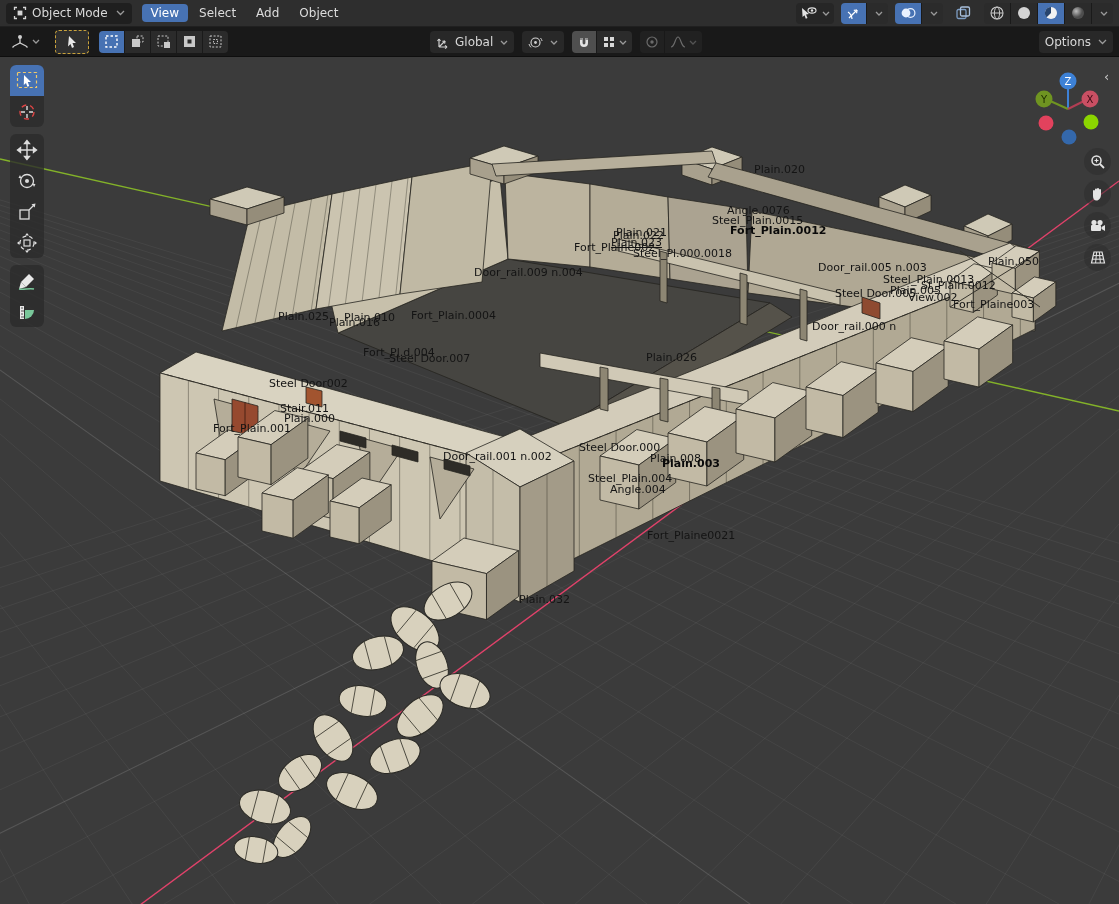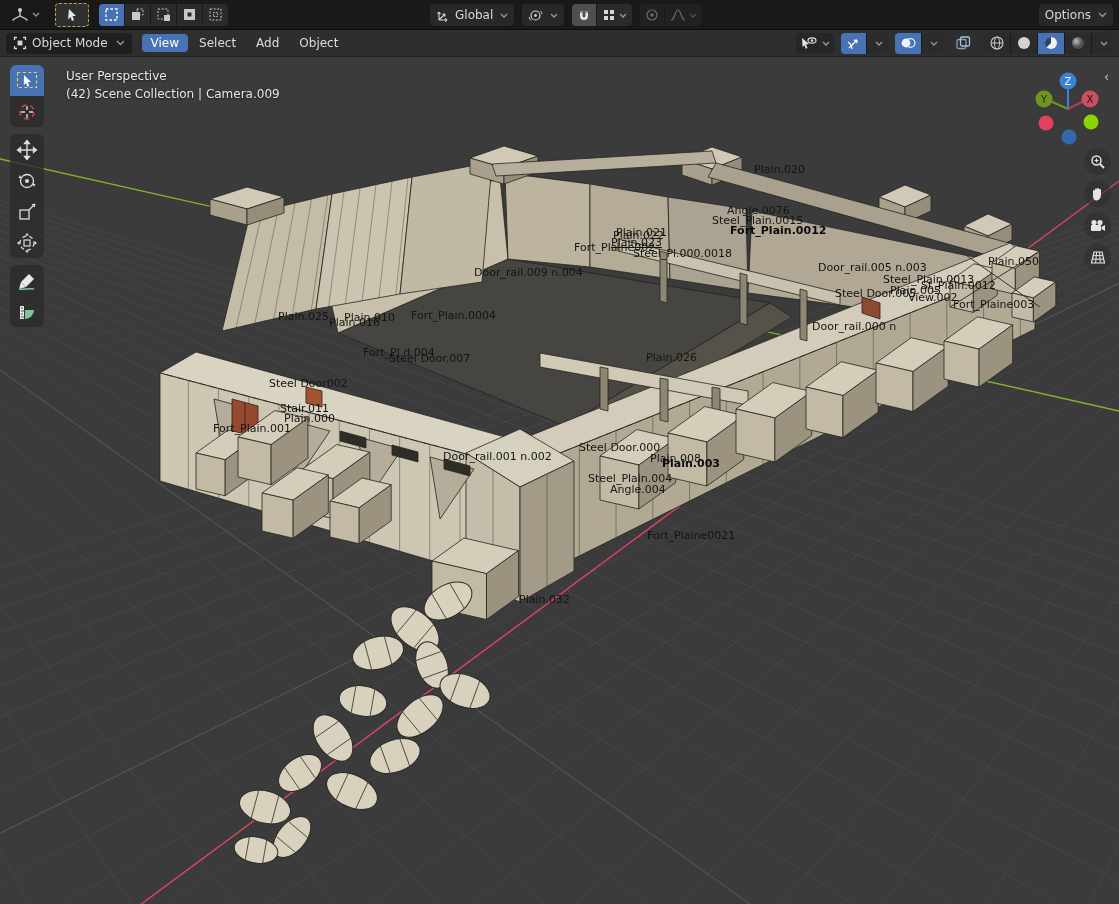--- a/index.html
+++ b/index.html
@@ -46,172 +46,20 @@
   .navcol{position:absolute;left:1084px;display:flex;flex-direction:column;gap:5px;}
   .nav-btn{width:27px;height:27px;border-radius:50%;background:rgba(45,45,45,.55);display:flex;align-items:center;justify-content:center;}
   #collapse-arrow{position:absolute;left:1104px;top:12px;color:#c9c9c9;font-size:13px;}
   svg{display:block;}
   text{font-family:"DejaVu Sans","Liberation Sans",sans-serif;}
 </style>
 </head>
 <body>
 <div id="app">
 
-<div id="row1">
-  <div class="grp" style="gap:10px;">
-    <div class="btn flat">
-      <span>
-        <svg width="18" height="16" viewBox="0 0 18 16">
-              <g stroke="#cfcfcf" stroke-width="1.3" fill="none">
-        <path d="M3 12 L9 9 L15 12"></path>
-                <path d="M9 9 V3"></path>
-                <circle cx="9" cy="3" r="2" fill="#cfcfcf" stroke="none"></circle>
-        <path d="M3 12 l-1.5 1.5 M15 12 l1.5 1.5"></path>
-              </g>
-            </svg>
-      </span>
-      <span class="chev">
-            <svg width="8" height="5">
-              <polyline points="1,1 4,4 7,1" fill="none" stroke="#9a9a9a" stroke-width="1.3"></polyline>
-            </svg>
-          </span>
-    </div>
-    <div class="tool-active" style="display:flex;align-items:center;justify-content:center;">
-      <span>
-        <svg width="16" height="16" viewBox="0 0 16 16">
-              <polygon points="5,2 12,9 8.5,9 10,13 8,14 6.5,10 4,12.5" fill="#e8e8e8"></polygon>
-            </svg>
-      </span>
-    </div>
-    <div class="joined">
-      <div class="btn seg active-blue">
-        <svg width="15" height="15">
-              <rect x="2" y="2" width="11" height="11" fill="none" stroke="#fff" stroke-width="1.4" stroke-dasharray="2.5,2"></rect>
-            </svg>
-          </div>
-      <div class="btn seg">
-        <svg width="15" height="15">
-              <rect x="2" y="5" width="8" height="8" fill="#c9c9c9"></rect>
-              <rect x="7" y="2" width="6" height="6" fill="none" stroke="#c9c9c9" stroke-dasharray="2,1.6"></rect>
-            </svg>
-          </div>
-      <div class="btn seg">
-        <svg width="15" height="15">
-              <rect x="2" y="2" width="10" height="10" fill="none" stroke="#c9c9c9" stroke-dasharray="2,1.6"></rect>
-              <rect x="8" y="8" width="6" height="6" fill="#c9c9c9"></rect>
-            </svg>
-          </div>
-      <div class="btn seg">
-        <svg width="15" height="15">
-              <path d="M2 2 h11 v11 h-11 z M5.5 5.5 v4 h4 v-4 z" fill="#c9c9c9" fill-rule="evenodd"></path>
-            </svg>
-          </div>
-      <div class="btn seg">
-        <svg width="15" height="15">
-              <rect x="2" y="2" width="11" height="11" fill="none" stroke="#c9c9c9" stroke-dasharray="2,1.6"></rect>
-              <rect x="5.5" y="5.5" width="4" height="4" fill="none" stroke="#c9c9c9" stroke-dasharray="1.4,1.2"></rect>
-            </svg>
-          </div>
-    </div>
-  </div>
-
-  <div id="row1-center">
-    <div class="pill">
-      <span>
-        <svg width="15" height="15" viewBox="0 0 15 15">
-              <g stroke="#d0d0d0" stroke-width="1.2" fill="none">
-        <path d="M3 12 L3 4 M3 12 L11 12 M3 12 L9 6"></path>
-                <path d="M3 4 l-1.5 2 M3 4 l1.5 2 M11 12 l-2-1.5 M11 12 l-2 1.5 M9 6 l-2.6 .4 M9 6 l-.4 2.6"></path>
-              </g>
-            </svg>
-      </span>
-      <span>Global</span>
-      <span class="chev">
-            <svg width="8" height="5">
-              <polyline points="1,1 4,4 7,1" fill="none" stroke="#9a9a9a" stroke-width="1.3"></polyline>
-            </svg>
-          </span>
-    </div>
-    <div class="pill">
-      <span>
-        <svg width="15" height="15">
-              <circle cx="7.5" cy="7.5" r="4.5" fill="none" stroke="#d0d0d0" stroke-width="1.2"></circle>
-              <circle cx="7.5" cy="7.5" r="1.4" fill="#d0d0d0"></circle>
-              <path d="M12.5 3 a7 7 0 0 1 1.6 3" stroke="#d0d0d0" fill="none"></path>
-              <path d="M1 9 a7 7 0 0 0 2 3.4" stroke="#d0d0d0" fill="none"></path>
-            </svg>
-      </span>
-      <span class="chev">
-            <svg width="8" height="5">
-              <polyline points="1,1 4,4 7,1" fill="none" stroke="#9a9a9a" stroke-width="1.3"></polyline>
-            </svg>
-          </span>
-    </div>
-    <div class="joined">
-      <div class="btn seg" style="background:#4f4f4f;">
-        <span>
-          <svg width="14" height="14" viewBox="0 0 14 14">
-                <path d="M3 8 a4 4 0 0 0 8 0 V3 h-2.6 v5 a1.4 1.4 0 0 1-2.8 0 V3 H3 Z" fill="#e4e4e4"></path>
-                <rect x="3" y="3" width="2.6" height="2" fill="#8f8f8f"></rect>
-                <rect x="8.4" y="3" width="2.6" height="2" fill="#8f8f8f"></rect>
-              </svg>
-        </span>
-      </div>
-      <div class="btn seg">
-        <span>
-          <svg width="14" height="14">
-                <rect x="2" y="2" width="4" height="4" fill="#d8d8d8"></rect>
-                <rect x="8" y="2" width="4" height="4" fill="#d8d8d8"></rect>
-                <rect x="2" y="8" width="4" height="4" fill="#d8d8d8"></rect>
-                <rect x="8" y="8" width="4" height="4" fill="#d8d8d8"></rect>
-              </svg>
-        </span>
-        <span class="chev">
-              <svg width="8" height="5">
-                <polyline points="1,1 4,4 7,1" fill="none" stroke="#9a9a9a" stroke-width="1.3"></polyline>
-              </svg>
-            </span>
-      </div>
-    </div>
-    <div class="joined dim">
-      <div class="btn seg">
-        <span>
-          <svg width="14" height="14">
-                <circle cx="7" cy="7" r="5" fill="none" stroke="#cfcfcf" stroke-width="1.2"></circle>
-                <circle cx="7" cy="7" r="1.7" fill="#cfcfcf"></circle>
-              </svg>
-        </span>
-      </div>
-      <div class="btn seg">
-        <span>
-          <svg width="16" height="14">
-                <path d="M1 12 C5 12 5 2 8 2 C11 2 11 12 15 12" fill="none" stroke="#cfcfcf" stroke-width="1.2"></path>
-              </svg>
-        </span>
-        <span class="chev">
-              <svg width="8" height="5">
-                <polyline points="1,1 4,4 7,1" fill="none" stroke="#9a9a9a" stroke-width="1.3"></polyline>
-              </svg>
-            </span>
-      </div>
-    </div>
-  </div>
-
-  <div id="row1-right" class="grp">
-    <div class="pill">
-      <span>Options</span>
-      <span class="chev">
-            <svg width="9" height="6">
-              <polyline points="1,1 4.5,4.5 8,1" fill="none" stroke="#9a9a9a" stroke-width="1.3"></polyline>
-            </svg>
-          </span>
-    </div>
-  </div>
-</div>
-
 <div id="row2">
   <div id="mode-pill">
     <span>
       <svg width="14" height="14" viewBox="0 0 14 14">
             <g stroke="#d6d6d6" stroke-width="1.3" fill="none">
       <path d="M1.5 4 V1.5 H4 M10 1.5 H12.5 V4 M12.5 10 V12.5 H10 M4 12.5 H1.5 V10"></path>
             </g>
             <rect x="4.6" y="4.6" width="4.8" height="4.8" fill="#d6d6d6"></rect>
           </svg>
     </span>
@@ -321,20 +169,172 @@
               <circle cx="8" cy="8" r="6" fill="url(#rg)"></circle>
             </svg>
           </div>
       <div class="btn seg" style="height:21px;">
         <span class="chev">
               <svg width="8" height="5">
                 <polyline points="1,1 4,4 7,1" fill="none" stroke="#9a9a9a" stroke-width="1.3"></polyline>
               </svg>
             </span>
       </div>
+    </div>
+  </div>
+</div>
+
+<div id="row1">
+  <div class="grp" style="gap:10px;">
+    <div class="btn flat">
+      <span>
+        <svg width="18" height="16" viewBox="0 0 18 16">
+              <g stroke="#cfcfcf" stroke-width="1.3" fill="none">
+        <path d="M3 12 L9 9 L15 12"></path>
+                <path d="M9 9 V3"></path>
+                <circle cx="9" cy="3" r="2" fill="#cfcfcf" stroke="none"></circle>
+        <path d="M3 12 l-1.5 1.5 M15 12 l1.5 1.5"></path>
+              </g>
+            </svg>
+      </span>
+      <span class="chev">
+            <svg width="8" height="5">
+              <polyline points="1,1 4,4 7,1" fill="none" stroke="#9a9a9a" stroke-width="1.3"></polyline>
+            </svg>
+          </span>
+    </div>
+    <div class="tool-active" style="display:flex;align-items:center;justify-content:center;">
+      <span>
+        <svg width="16" height="16" viewBox="0 0 16 16">
+              <polygon points="5,2 12,9 8.5,9 10,13 8,14 6.5,10 4,12.5" fill="#e8e8e8"></polygon>
+            </svg>
+      </span>
+    </div>
+    <div class="joined">
+      <div class="btn seg active-blue">
+        <svg width="15" height="15">
+              <rect x="2" y="2" width="11" height="11" fill="none" stroke="#fff" stroke-width="1.4" stroke-dasharray="2.5,2"></rect>
+            </svg>
+          </div>
+      <div class="btn seg">
+        <svg width="15" height="15">
+              <rect x="2" y="5" width="8" height="8" fill="#c9c9c9"></rect>
+              <rect x="7" y="2" width="6" height="6" fill="none" stroke="#c9c9c9" stroke-dasharray="2,1.6"></rect>
+            </svg>
+          </div>
+      <div class="btn seg">
+        <svg width="15" height="15">
+              <rect x="2" y="2" width="10" height="10" fill="none" stroke="#c9c9c9" stroke-dasharray="2,1.6"></rect>
+              <rect x="8" y="8" width="6" height="6" fill="#c9c9c9"></rect>
+            </svg>
+          </div>
+      <div class="btn seg">
+        <svg width="15" height="15">
+              <path d="M2 2 h11 v11 h-11 z M5.5 5.5 v4 h4 v-4 z" fill="#c9c9c9" fill-rule="evenodd"></path>
+            </svg>
+          </div>
+      <div class="btn seg">
+        <svg width="15" height="15">
+              <rect x="2" y="2" width="11" height="11" fill="none" stroke="#c9c9c9" stroke-dasharray="2,1.6"></rect>
+              <rect x="5.5" y="5.5" width="4" height="4" fill="none" stroke="#c9c9c9" stroke-dasharray="1.4,1.2"></rect>
+            </svg>
+          </div>
+    </div>
+  </div>
+
+  <div id="row1-center">
+    <div class="pill">
+      <span>
+        <svg width="15" height="15" viewBox="0 0 15 15">
+              <g stroke="#d0d0d0" stroke-width="1.2" fill="none">
+        <path d="M3 12 L3 4 M3 12 L11 12 M3 12 L9 6"></path>
+                <path d="M3 4 l-1.5 2 M3 4 l1.5 2 M11 12 l-2-1.5 M11 12 l-2 1.5 M9 6 l-2.6 .4 M9 6 l-.4 2.6"></path>
+              </g>
+            </svg>
+      </span>
+      <span>Global</span>
+      <span class="chev">
+            <svg width="8" height="5">
+              <polyline points="1,1 4,4 7,1" fill="none" stroke="#9a9a9a" stroke-width="1.3"></polyline>
+            </svg>
+          </span>
+    </div>
+    <div class="pill">
+      <span>
+        <svg width="15" height="15">
+              <circle cx="7.5" cy="7.5" r="4.5" fill="none" stroke="#d0d0d0" stroke-width="1.2"></circle>
+              <circle cx="7.5" cy="7.5" r="1.4" fill="#d0d0d0"></circle>
+              <path d="M12.5 3 a7 7 0 0 1 1.6 3" stroke="#d0d0d0" fill="none"></path>
+              <path d="M1 9 a7 7 0 0 0 2 3.4" stroke="#d0d0d0" fill="none"></path>
+            </svg>
+      </span>
+      <span class="chev">
+            <svg width="8" height="5">
+              <polyline points="1,1 4,4 7,1" fill="none" stroke="#9a9a9a" stroke-width="1.3"></polyline>
+            </svg>
+          </span>
+    </div>
+    <div class="joined">
+      <div class="btn seg" style="background:#4f4f4f;">
+        <span>
+          <svg width="14" height="14" viewBox="0 0 14 14">
+                <path d="M3 8 a4 4 0 0 0 8 0 V3 h-2.6 v5 a1.4 1.4 0 0 1-2.8 0 V3 H3 Z" fill="#e4e4e4"></path>
+                <rect x="3" y="3" width="2.6" height="2" fill="#8f8f8f"></rect>
+                <rect x="8.4" y="3" width="2.6" height="2" fill="#8f8f8f"></rect>
+              </svg>
+        </span>
+      </div>
+      <div class="btn seg">
+        <span>
+          <svg width="14" height="14">
+                <rect x="2" y="2" width="4" height="4" fill="#d8d8d8"></rect>
+                <rect x="8" y="2" width="4" height="4" fill="#d8d8d8"></rect>
+                <rect x="2" y="8" width="4" height="4" fill="#d8d8d8"></rect>
+                <rect x="8" y="8" width="4" height="4" fill="#d8d8d8"></rect>
+              </svg>
+        </span>
+        <span class="chev">
+              <svg width="8" height="5">
+                <polyline points="1,1 4,4 7,1" fill="none" stroke="#9a9a9a" stroke-width="1.3"></polyline>
+              </svg>
+            </span>
+      </div>
+    </div>
+    <div class="joined dim">
+      <div class="btn seg">
+        <span>
+          <svg width="14" height="14">
+                <circle cx="7" cy="7" r="5" fill="none" stroke="#cfcfcf" stroke-width="1.2"></circle>
+                <circle cx="7" cy="7" r="1.7" fill="#cfcfcf"></circle>
+              </svg>
+        </span>
+      </div>
+      <div class="btn seg">
+        <span>
+          <svg width="16" height="14">
+                <path d="M1 12 C5 12 5 2 8 2 C11 2 11 12 15 12" fill="none" stroke="#cfcfcf" stroke-width="1.2"></path>
+              </svg>
+        </span>
+        <span class="chev">
+              <svg width="8" height="5">
+                <polyline points="1,1 4,4 7,1" fill="none" stroke="#9a9a9a" stroke-width="1.3"></polyline>
+              </svg>
+            </span>
+      </div>
+    </div>
+  </div>
+
+  <div id="row1-right" class="grp">
+    <div class="pill">
+      <span>Options</span>
+      <span class="chev">
+            <svg width="9" height="6">
+              <polyline points="1,1 4.5,4.5 8,1" fill="none" stroke="#9a9a9a" stroke-width="1.3"></polyline>
+            </svg>
+          </span>
     </div>
   </div>
 </div>
 
 <div id="viewport">
   <svg id="scene" width="1119" height="847" viewBox="0 56 1119 847">
         <line x1="1500" y1="95" x2="-1250" y2="960" stroke="rgba(255,255,255,0.05)" stroke-width="1"></line>
         <line x1="1500" y1="95" x2="-1140" y2="960" stroke="rgba(255,255,255,0.05)" stroke-width="1"></line>
         <line x1="1500" y1="95" x2="-1030" y2="960" stroke="rgba(255,255,255,0.05)" stroke-width="1"></line>
         <line x1="1500" y1="95" x2="-920" y2="960" stroke="rgba(255,255,255,0.05)" stroke-width="1"></line>
@@ -586,24 +586,20 @@
           <line x1="-9.6" y1="-12.6" x2="-9.6" y2="12.6" stroke="#3a382f" stroke-width="0.8"></line>
           <line x1="9.6" y1="-12.6" x2="9.6" y2="12.6" stroke="#3a382f" stroke-width="0.8"></line>
         </g>
         <g transform="translate(256,849) rotate(10)">
           <ellipse rx="22" ry="13" fill="#d8d1bd" stroke="#2b2a25" stroke-width="1"></ellipse>
           <line x1="-8.8" y1="-11.700000000000001" x2="-8.8" y2="11.700000000000001" stroke="#3a382f" stroke-width="0.8"></line>
           <line x1="8.8" y1="-11.700000000000001" x2="8.8" y2="11.700000000000001" stroke="#3a382f" stroke-width="0.8"></line>
         </g>
       </svg>
 
-  <div id="vp-overlay">
-    <div>User Perspective</div>
-    <div>(42) Scene Collection | Camera.009</div>
-  </div>
 
   <div id="labels-layer">
 
   <span class="obj-label" style="left: 762px; top: 112px;">Plain.020</span>
         <span class="obj-label" style="left: 735px; top: 153px;">Angle.0076</span>
         <span class="obj-label" style="left: 720px; top: 163px;">Steel_Plain.0015</span>
         <span class="obj-label bold" style="left: 738px; top: 173px;">Fort_Plain.0012</span>
         <span class="obj-label" style="left: 619px; top: 185px; text-decoration: underline;">Plain.023</span>
         <span class="obj-label" style="left: 624px; top: 175px;">Plain.021</span>
         <span class="obj-label" style="left: 621px; top: 178px;">Plain.022</span>

